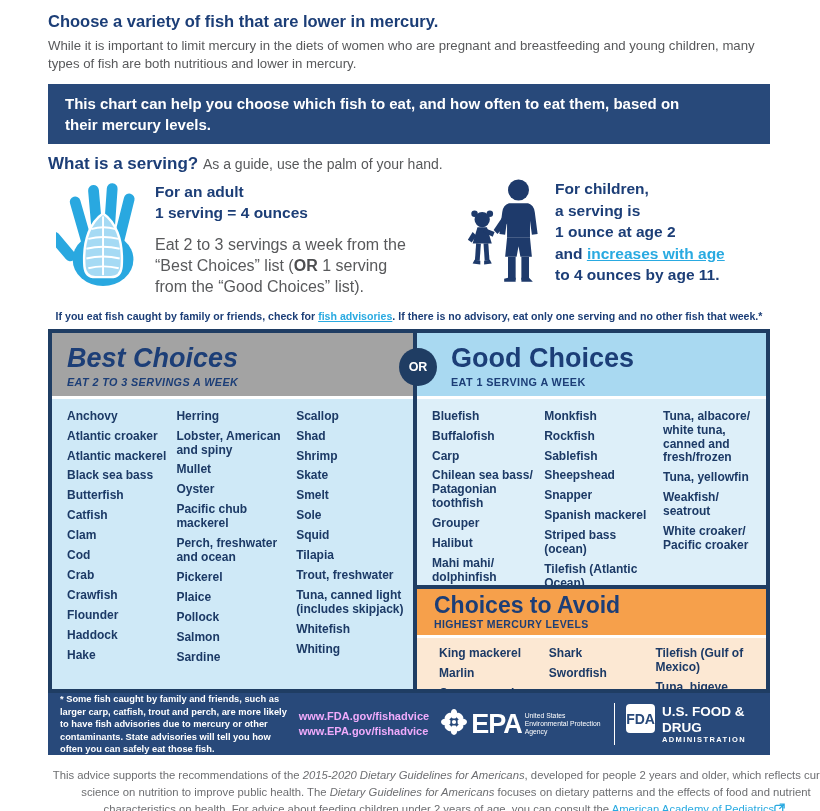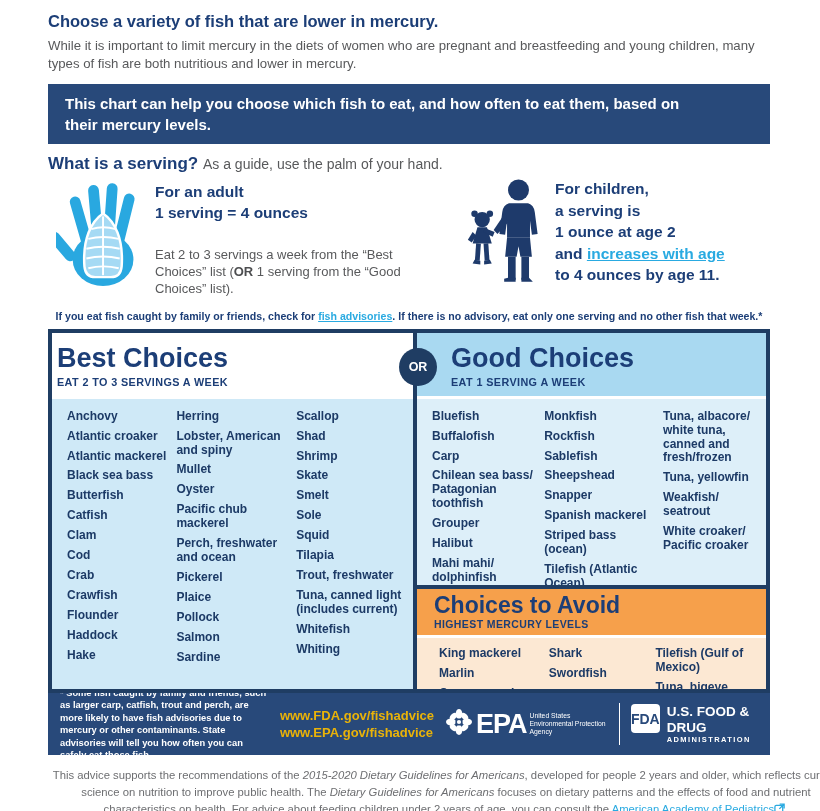--- a/index.html
+++ b/index.html
@@ -10,52 +10,52 @@
   .intro { font-size:13.2px; color:#58595b; line-height:1.34; }
 
   .banner { margin-top:12px; background:#28497a; color:#fff; font-weight:700; font-size:15px; line-height:1.4; padding:9px 70px 9px 17px; }
 
   .serving { position:relative; height:148px; margin-top:10px; }
   .serving-head { font-size:17px; }
   .serving-q { font-weight:700; color:#1c3e77; }
   .serving-guide { color:#58595b; font-size:14px; }
   .adult-block { position:absolute; left:107px; top:28px; width:262px; }
   .adult-title { font-size:15.5px; font-weight:700; color:#1c3e77; line-height:1.3; }
-  .adult-body { font-size:13px; color:#58595b; line-height:1.32; margin-top:23px; width:252px; }
+  .adult-body { font-size:16px; color:#58595b; line-height:1.32; margin-top:11px; width:252px; }
   .adult-body b { color:#4d4e50; }
   .hand-wrap { position:absolute; left:8px; top:26px; }
   .kids-wrap { position:absolute; left:417px; top:22px; }
   .children-block { position:absolute; left:507px; top:24px; width:215px; font-size:15.5px; font-weight:700; color:#1c3e77; line-height:1.38; }
   .cyan-link { color:#29aae1; text-decoration:underline; cursor:pointer; }
 
   .advisory { text-align:center; font-size:10.6px; font-weight:700; color:#1c3e77; margin:8px 0 7px; }
 
   .chart { position:relative; border:4px solid #1f3d63; display:flex; height:364px; }
   .chart-left { flex:0 0 365px; background:#cfe9f7; border-right:4px solid #1f3d63; display:flex; flex-direction:column; }
   .chart-right { flex:1; display:flex; flex-direction:column; }
-  .best-header { background:#ffffff; padding:11px 0 8px 5px; border-bottom:3px solid #fff; }
+  .best-header { background:#a3a3a3; padding:11px 0 8px 15px; border-bottom:3px solid #fff;font-style:italic; }
   .good-header { background:#a9d9f1; padding:11px 0 8px 34px; border-bottom:3px solid #fff; }
   .sec-title { font-size:27px; font-weight:700; color:#1c3e77; line-height:1.05; }
   .sec-sub { font-size:10.8px; font-weight:700; color:#1c3e77; letter-spacing:0.4px; margin-top:3px; }
   .fish-list { display:flex; padding:11px 4px 0 15px; flex:1; overflow:hidden; }
   .good-list { background:#ddeff9; flex:0 0 186px; }
   .fish-col { padding-right:5px; }
   .bc1{width:32%;} .bc2{width:35%;} .bc3{width:33%;}
   .gc1{width:34%;} .gc2{width:36%;} .gc3{width:30%;}
   .ac1{width:34%;} .ac2{width:33%;} .ac3{width:33%;}
   .fish-item { font-size:12px; font-weight:700; color:#1c3a66; line-height:1.16; margin-bottom:6px; }
   .avoid-header { background:#f6a04b; border-top:4px solid #1f3d63; border-bottom:3px solid #fff; padding:4px 8px 5px 17px; }
   .avoid-title { font-size:23px; font-weight:700; color:#1c3e77; line-height:1.1; }
   .avoid-sub { font-size:10.5px; font-weight:700; color:#1c3e77; letter-spacing:0.4px; }
   .avoid-list { background:#fce8d3; flex:1; padding:9px 4px 0 22px; display:flex; overflow:hidden; }
   .or-circle { position:absolute; left:347px; top:15px; width:38px; height:38px; border-radius:50%; background:#1f3d63; color:#fff; font-size:12.5px; font-weight:700; display:flex; align-items:center; justify-content:center; z-index:3; }
 
   .footerbar { background:#28497a; display:flex; align-items:center; padding:8px 12px 8px 12px; height:62px; gap:11px; }
   .foot-note { width:292px; color:#fff; font-size:9.3px; line-height:1.34; font-weight:600; }
-  .foot-urls { color:#eab308; font-size:13px; font-weight:700; line-height:1.0; width:156px; }
+  .foot-urls { color:#f0abfc; font-size:11px; font-weight:700; line-height:1.0; width:156px; }
   .foot-urls div { margin:4px 0; }
   .epa-logo { display:flex; align-items:center; gap:3px; }
   .epa-acronym { color:#fff; font-size:27px; font-weight:700; letter-spacing:-1px; line-height:1; }
   .epa-name { color:#fff; font-size:6.8px; line-height:1.2; width:78px; }
   .foot-divider { width:2px; height:42px; background:#fff; }
   .fda-logo { display:flex; gap:7px; }
   .fda-box { width:36px; height:29px; background:#fff; border-radius:4px; color:#28497a; font-weight:700; font-size:14px; display:flex; align-items:center; justify-content:center; }
   .fda-line1 { color:#fff; font-size:13.5px; font-weight:700; line-height:1.15; }
   .fda-line2 { color:#fff; font-size:7.5px; font-weight:700; letter-spacing:1.4px; }
 
@@ -183,21 +183,21 @@
         <div class="fish-col bc3">
             <div class="fish-item">Scallop</div>
             <div class="fish-item">Shad</div>
             <div class="fish-item">Shrimp</div>
             <div class="fish-item">Skate</div>
             <div class="fish-item">Smelt</div>
             <div class="fish-item">Sole</div>
             <div class="fish-item">Squid</div>
             <div class="fish-item">Tilapia</div>
             <div class="fish-item">Trout, freshwater</div>
-            <div class="fish-item">Tuna, canned light (includes current)</div>
+            <div class="fish-item">Tuna, canned light (includes skipjack)</div>
             <div class="fish-item">Whitefish</div>
             <div class="fish-item">Whiting</div>
           </div>
       </div>
     </div>
 
     <div class="chart-right">
       <div class="good-header">
         <div class="sec-title">Good Choices</div>
         <div class="sec-sub">EAT 1 SERVING A WEEK</div>

